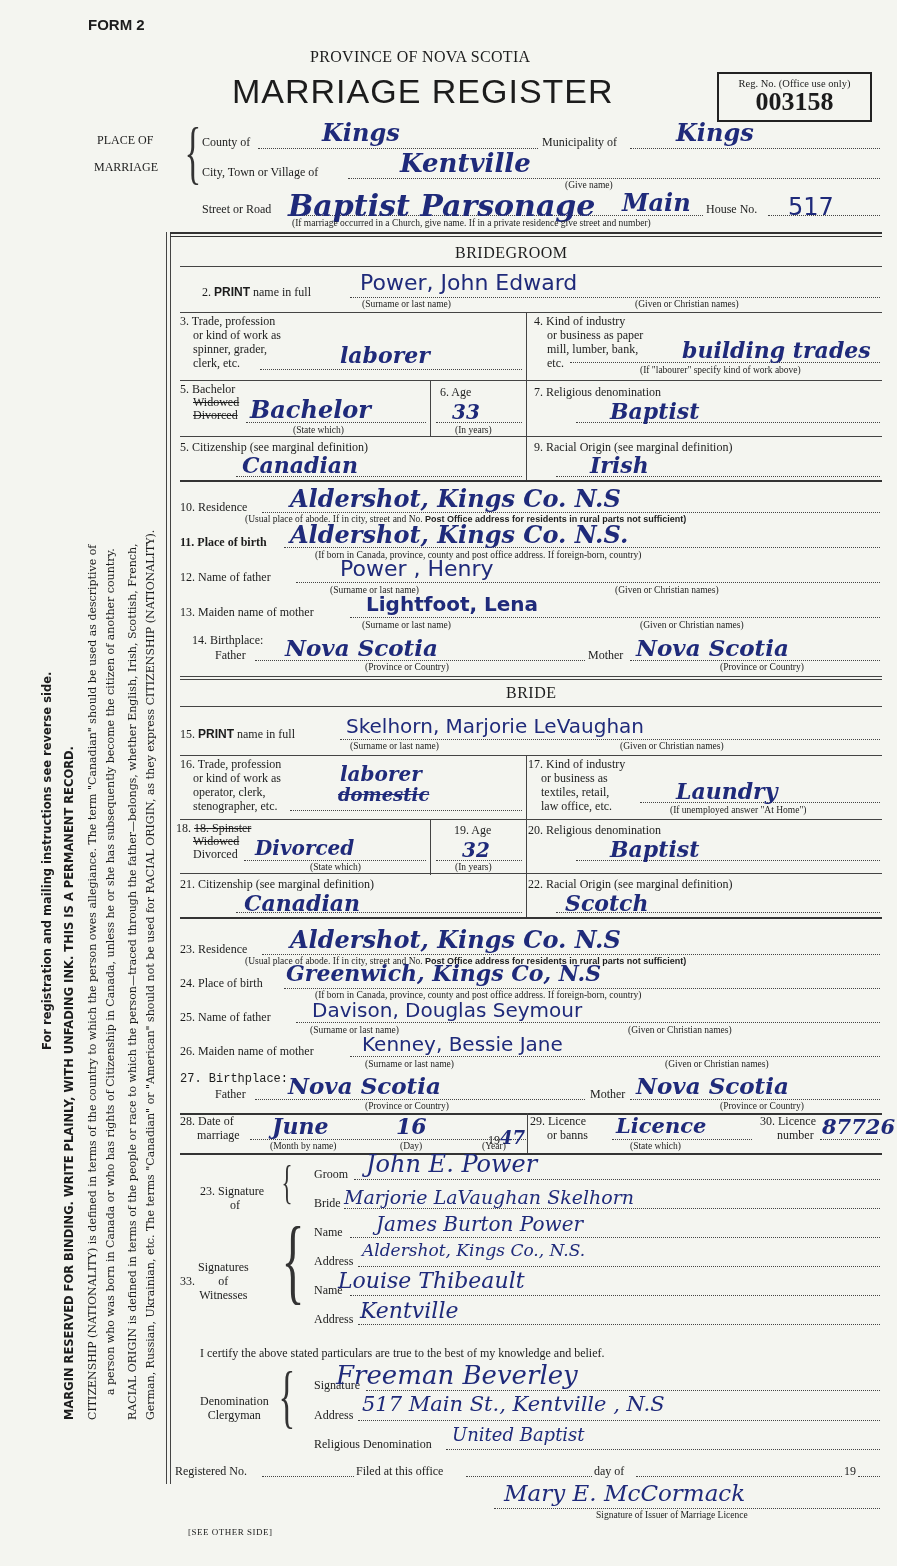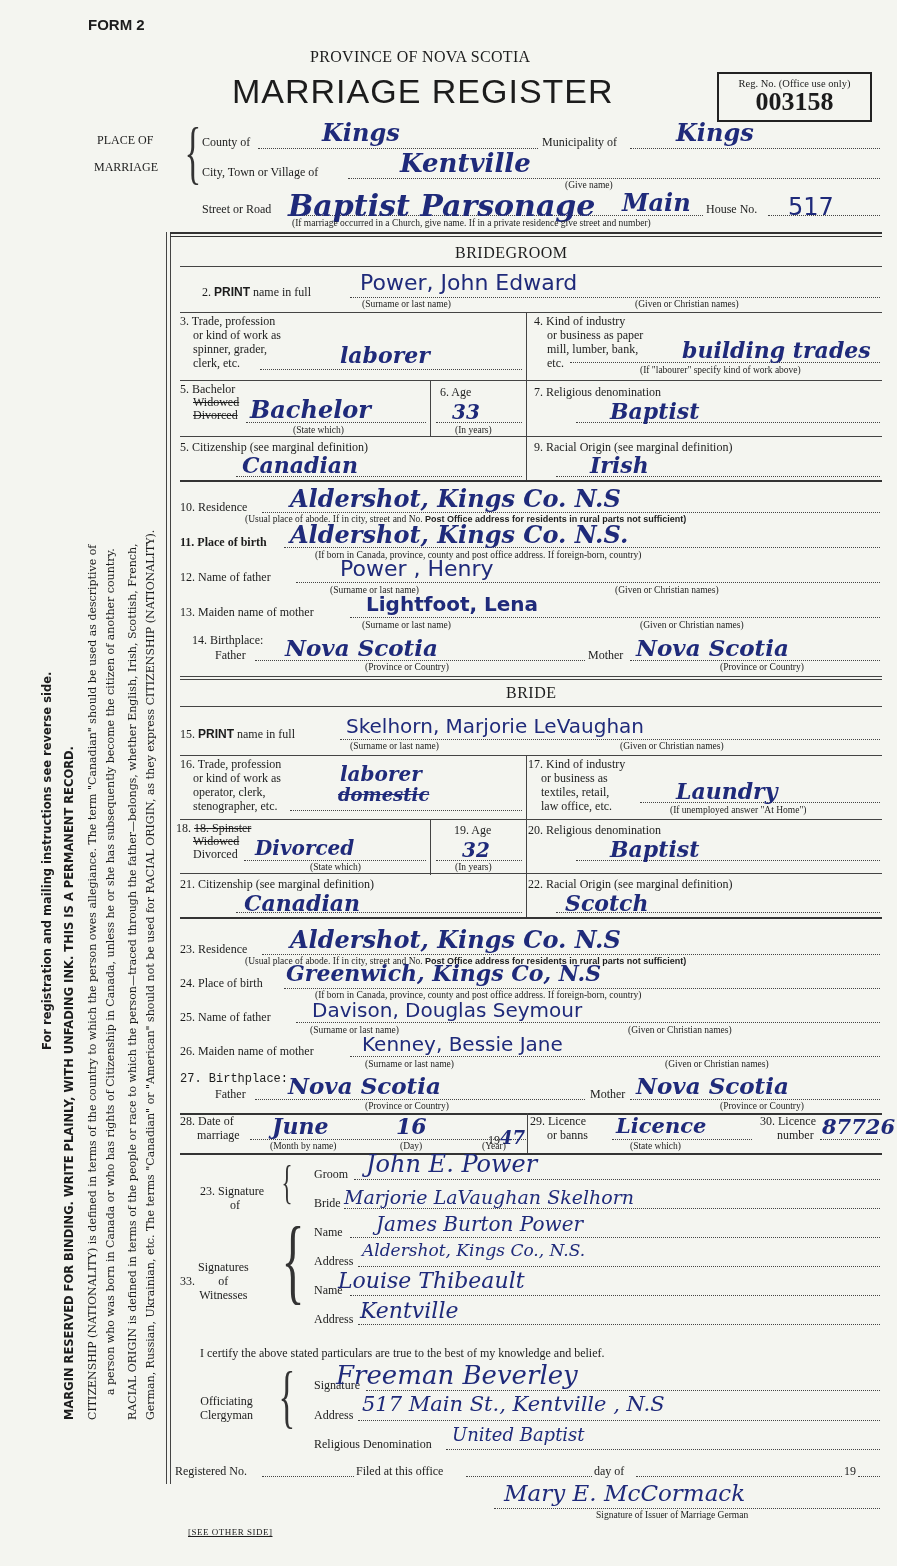--- a/index.html
+++ b/index.html
@@ -316,21 +316,21 @@
 <div class="abs lbl" style="left:314px;top:1283px;">Name</div>
 <div class="abs dots" style="left:350px;top:1295px;width:530px;"></div>
 <div class="abs ink" style="left:338px;top:1268px;font-size:22px;font-weight:normal;">Louise Thibeault</div>
 <div class="abs lbl" style="left:314px;top:1312px;">Address</div>
 <div class="abs dots" style="left:358px;top:1324px;width:522px;"></div>
 <div class="abs ink" style="left:360px;top:1298px;font-size:22px;font-weight:normal;">Kentville</div>
 
 <div class="abs lbl" style="left:200px;top:1346px;">I certify the above stated particulars are true to the best of my knowledge and belief.</div>
 
 <div class="abs lbl" style="left:200px;top:1394px;line-height:14px;text-align:center;">
-    <div>Officiating</div>
+    <div>Denomination</div>
     <div>Clergyman</div>
   </div>
 <div class="abs" style="left:270px;top:1362px;"><span class="brace brace-lg">{</span></div>
 <div class="abs lbl" style="left:314px;top:1378px;">Signature</div>
 <div class="abs dots" style="left:366px;top:1390px;width:514px;"></div>
 <div class="abs ink" style="left:336px;top:1360px;font-size:26px;font-weight:normal;">Freeman Beverley</div>
 <div class="abs lbl" style="left:314px;top:1408px;">Address</div>
 <div class="abs dots" style="left:358px;top:1420px;width:522px;"></div>
 <div class="abs ink" style="left:362px;top:1392px;font-size:21px;font-weight:normal;">517 Main St.,  Kentville ,  N.S</div>
 <div class="abs lbl" style="left:314px;top:1437px;">Religious Denomination</div>
@@ -341,15 +341,15 @@
 <div class="abs dots" style="left:262px;top:1476px;width:92px;"></div>
 <div class="abs lbl" style="left:356px;top:1464px;">Filed at this office</div>
 <div class="abs dots" style="left:466px;top:1476px;width:126px;"></div>
 <div class="abs lbl" style="left:594px;top:1464px;">day of</div>
 <div class="abs dots" style="left:636px;top:1476px;width:206px;"></div>
 <div class="abs lbl" style="left:844px;top:1464px;">19</div>
 <div class="abs dots" style="left:858px;top:1476px;width:22px;"></div>
 
 <div class="abs dots" style="left:494px;top:1508px;width:386px;"></div>
 <div class="abs ink" style="left:504px;top:1480px;font-size:23px;font-weight:normal;">Mary E. McCormack</div>
-<div class="abs sub" style="left:596px;top:1510px;">Signature of Issuer of Marriage German</div>
-
-<div class="abs" style="left:188px;top:1527px;font-size:9px;font-variant:small-caps;letter-spacing:0.5px;text-decoration:underline;">[SEE OTHER SIDE]</div>
+<div class="abs sub" style="left:596px;top:1510px;">Signature of Issuer of Marriage Licence</div>
+
+<div class="abs" style="left:188px;top:1527px;font-size:9px;font-variant:small-caps;letter-spacing:0.5px;">[SEE OTHER SIDE]</div>
 
 </body></html>

